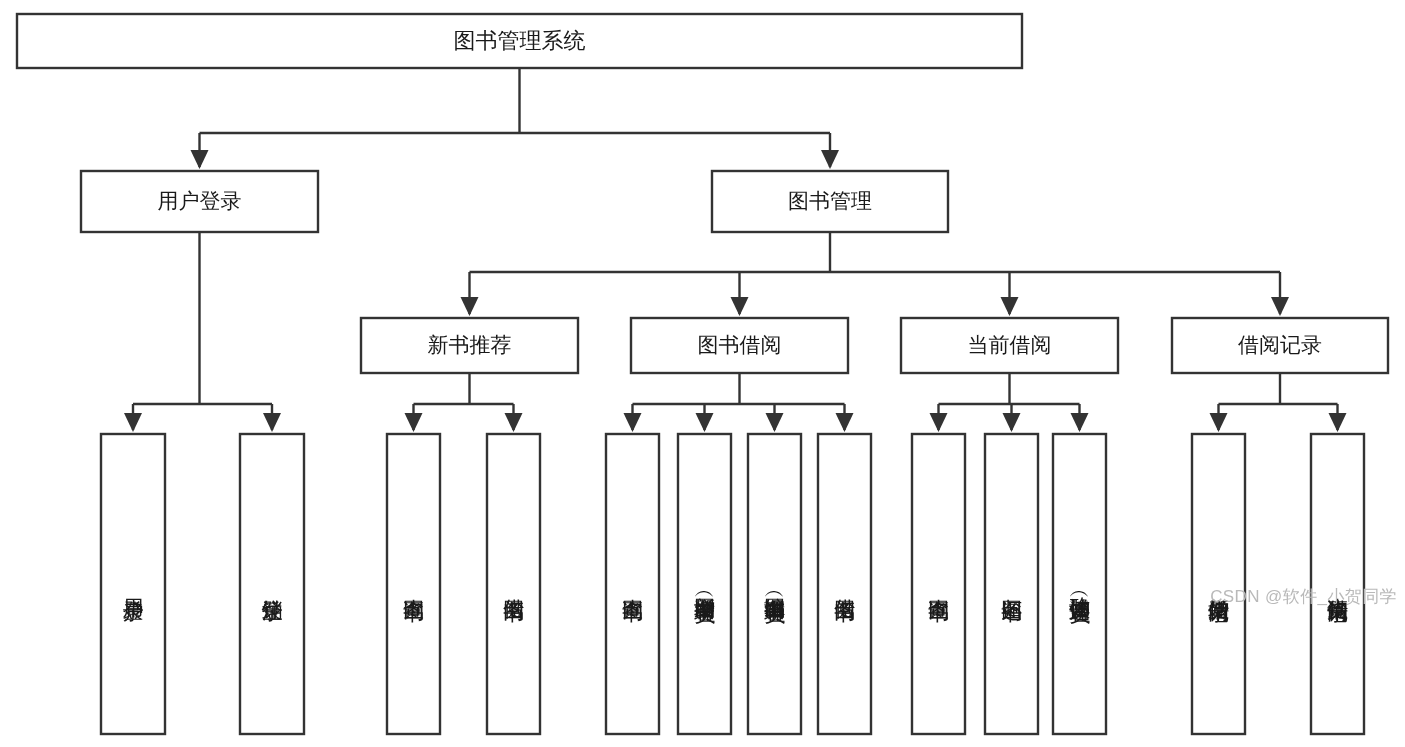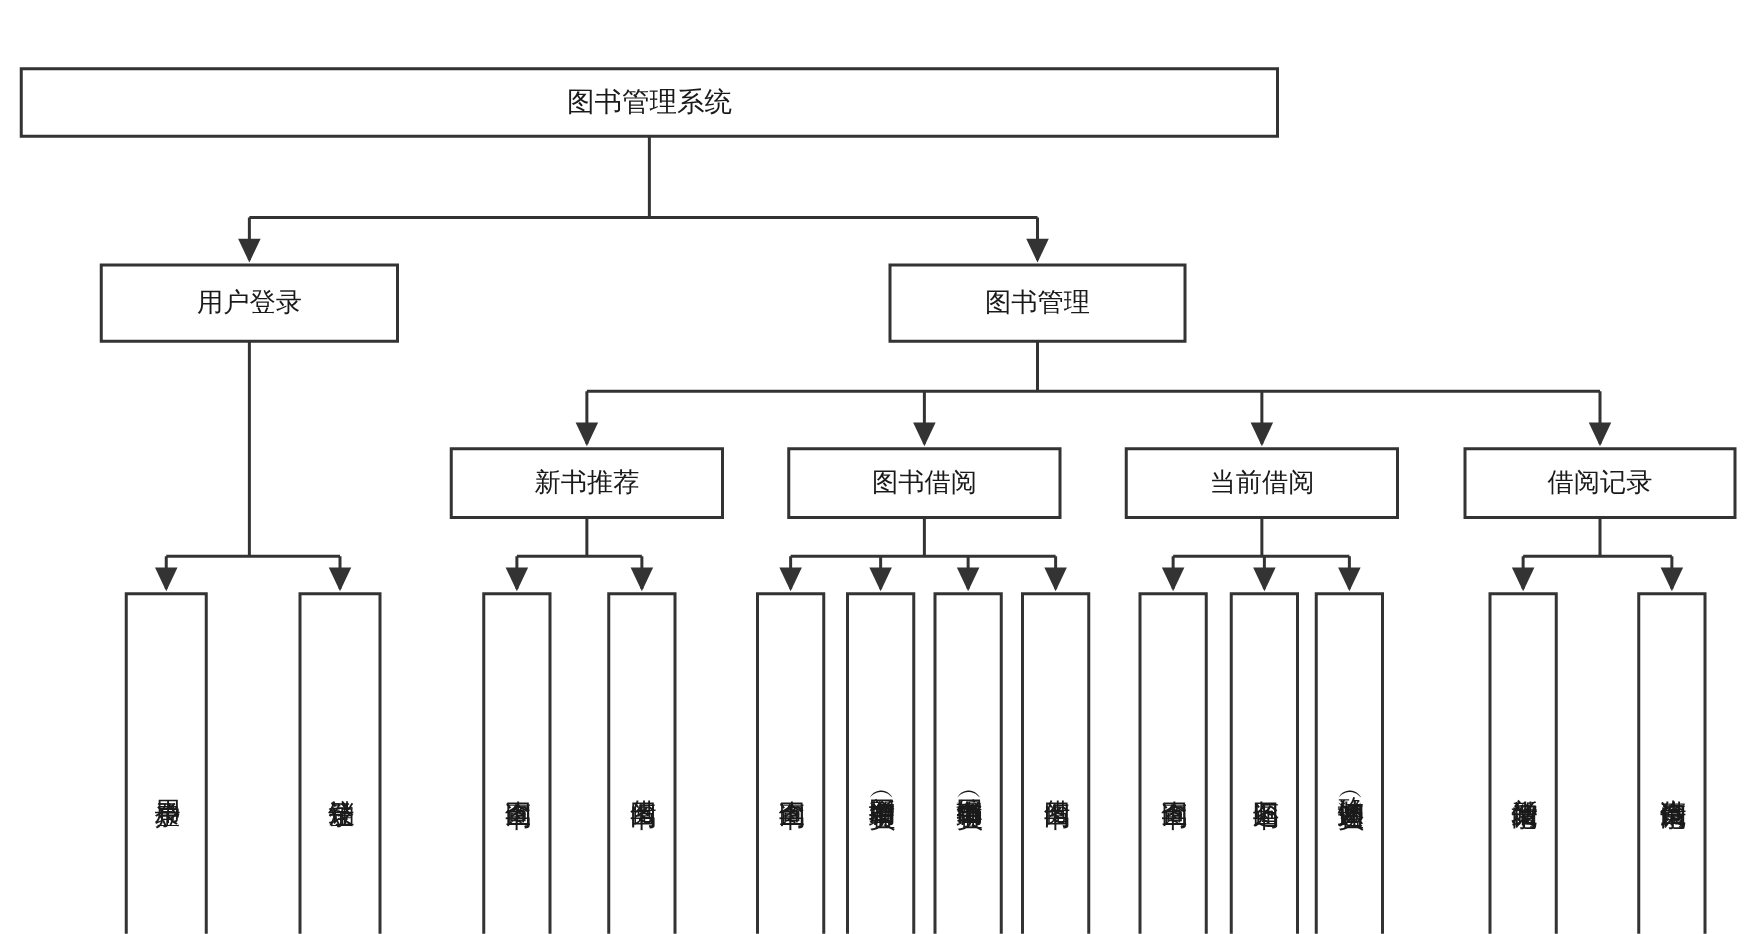--- a/index.html
+++ b/index.html
@@ -11,21 +11,20 @@
     width: 1405px;
     height: 747px;
     font-family: "Liberation Sans", "DejaVu Sans", sans-serif;
     overflow: hidden;
   }
   #diagram-root {
     position: relative;
     width: 1405px;
     height: 614px;
     background: #ffffff;
-    margin-top: 41px;
   }
   svg.diagram-canvas {
     position: absolute;
     top: 0;
     left: 0;
     width: 1405px;
     height: 747px;
   }
   .node-box {
     fill: #ffffff;
@@ -207,13 +206,14 @@
         <span class="leaf-label-text">确认归还（管理员）</span>
       </div>
       <div class="leaf-label-wrap" style="left: 1192px; top: 434px; width: 53px; height: 300px;">
         <span class="leaf-label-text">新增借阅记录</span>
       </div>
       <div class="leaf-label-wrap" style="left: 1311px; top: 434px; width: 53px; height: 300px;">
         <span class="leaf-label-text">查询借阅记录</span>
       </div>
     </div>
 
+  <div class="watermark">CSDN @软件_小贺同学</div>
 </div>
 
 </body></html>

